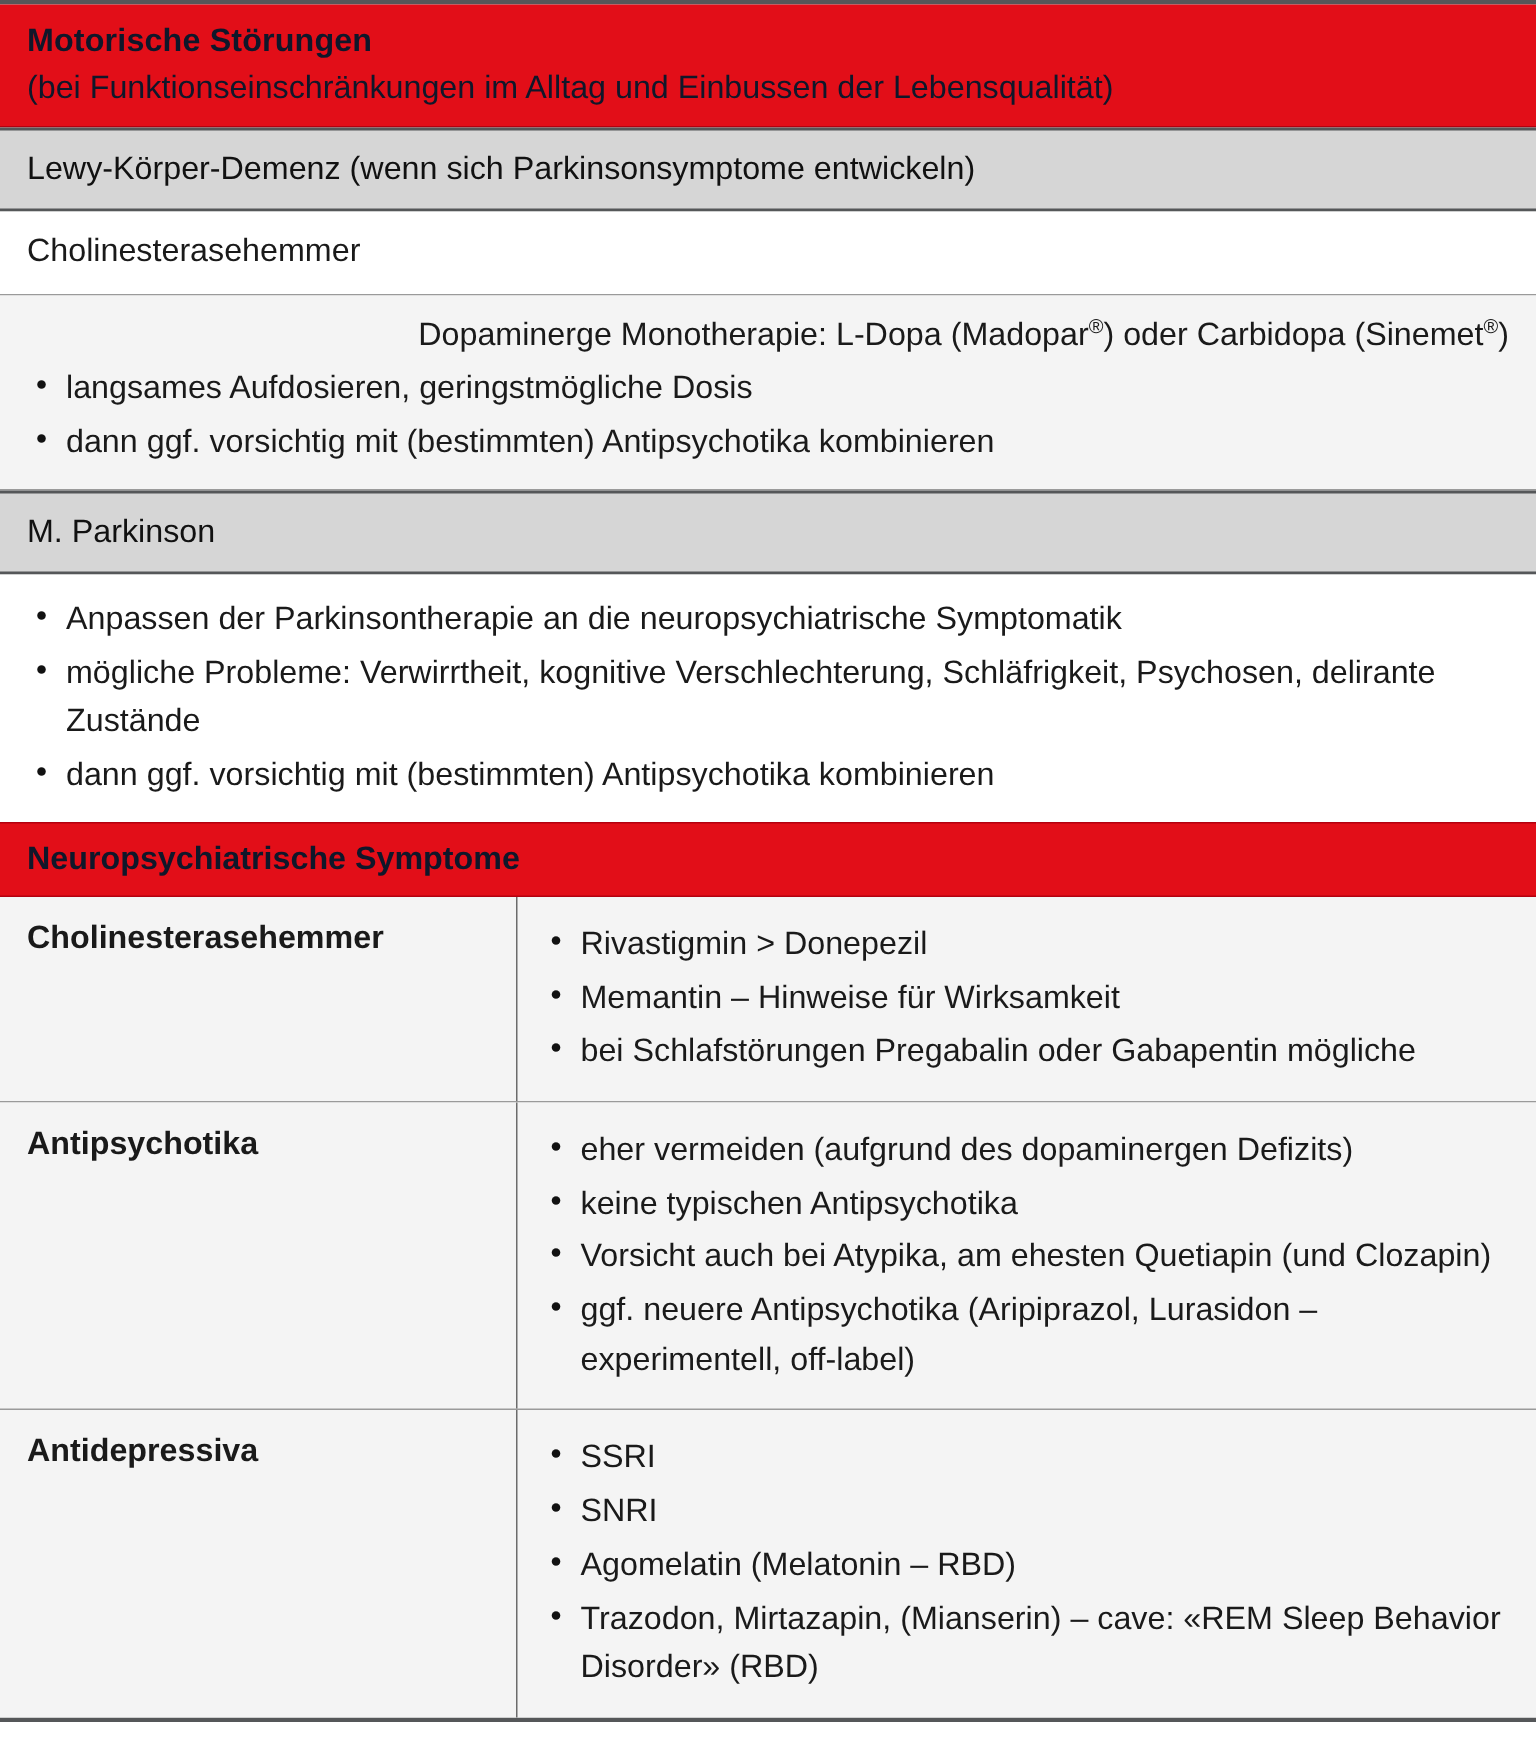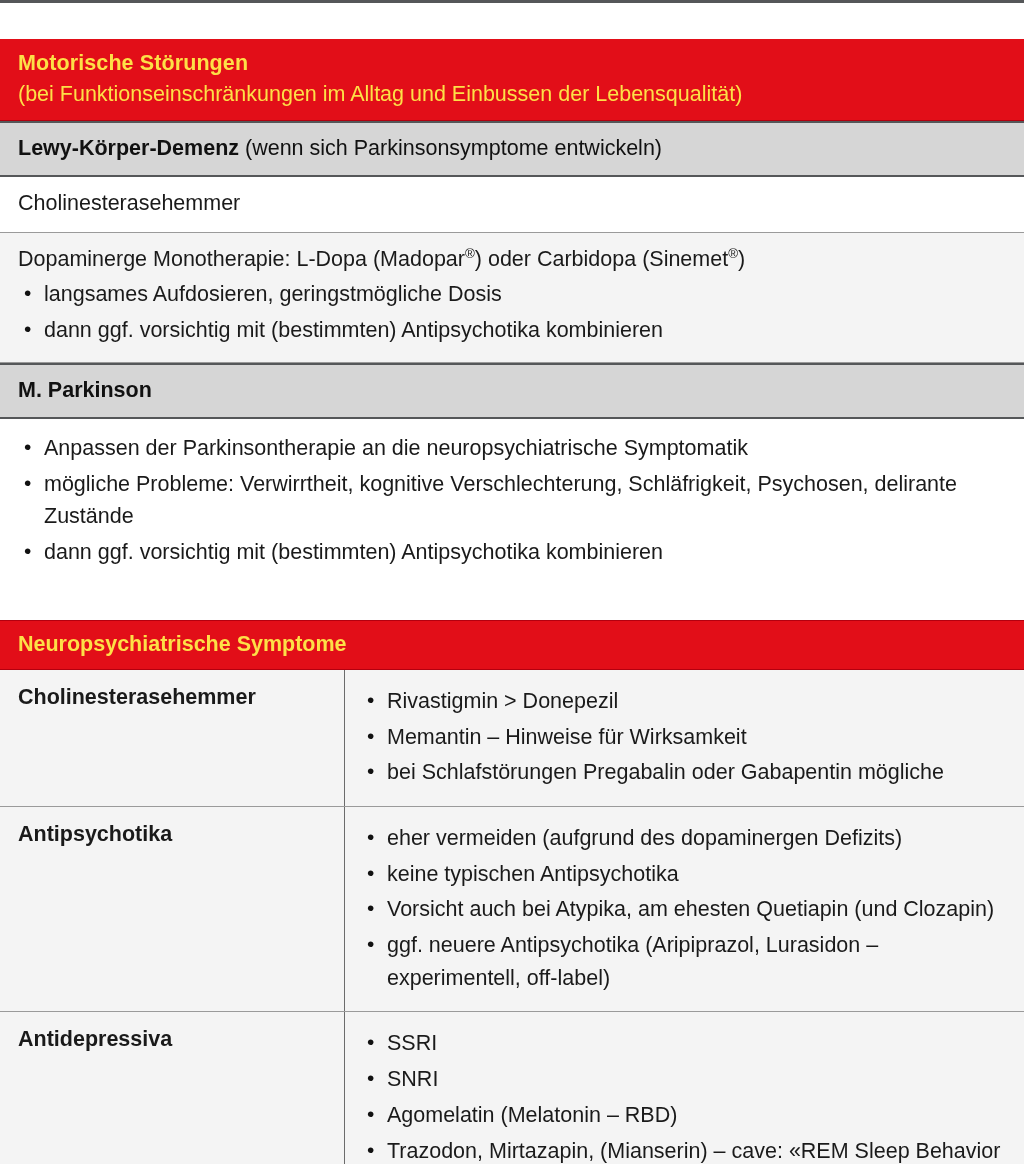--- a/index.html
+++ b/index.html
@@ -26,25 +26,24 @@
   
   .row {
     position: relative;
     box-sizing: border-box;
     width: 100%;
   }
 
   
   .hdr-red {
     background: #e20e18;
-    color: #fde047;
+    color: #0f172a;
     padding: 9px 18px 11px 18px;
     border-top: 1px solid #b3000f;
     border-bottom: 1px solid #b3000f;
-    margin-top: 36px;
   }
   .hdr-red.first { border-top: none; }
   .hdr-red .line1 {
     font-size: 21.5px;
     font-weight: bold;
     letter-spacing: .1px;
     line-height: 1.42;
   }
   .hdr-red .line2 {
     font-size: 21.5px;
@@ -61,35 +60,35 @@
   
   .hdr-gray {
     background: #d6d6d6;
     color: #111111;
     padding: 10px 18px 12px 18px;
     font-size: 21.5px;
     line-height: 1.4;
     border-top: 2px solid #555759;
     border-bottom: 2px solid #555759;
   }
-  .hdr-gray b { font-weight: bold; }
+  .hdr-gray b { font-weight: normal; }
   .hdr-gray span.reg { font-weight: normal; }
 
   
   .row-plain {
     padding: 10px 18px 12px 18px;
     font-size: 21.5px;
     line-height: 1.52;
     border-bottom: 1px solid #9a9a9a;
   }
   .row-plain.white { background: #ffffff; }
   .row-plain.tint  { background: #f4f4f4; }
   .row-plain.nobb  { border-bottom: none; }
 
-  .lead { margin: 0 0 2px 0; }
+  .lead { margin: 0 0 2px 0; text-align: right; }
 
   ul.bl {
     list-style: none;
     margin: 0;
     padding: 0;
   }
   ul.bl li {
     position: relative;
     padding-left: 26px;
     margin: 3px 0 3px 0;

